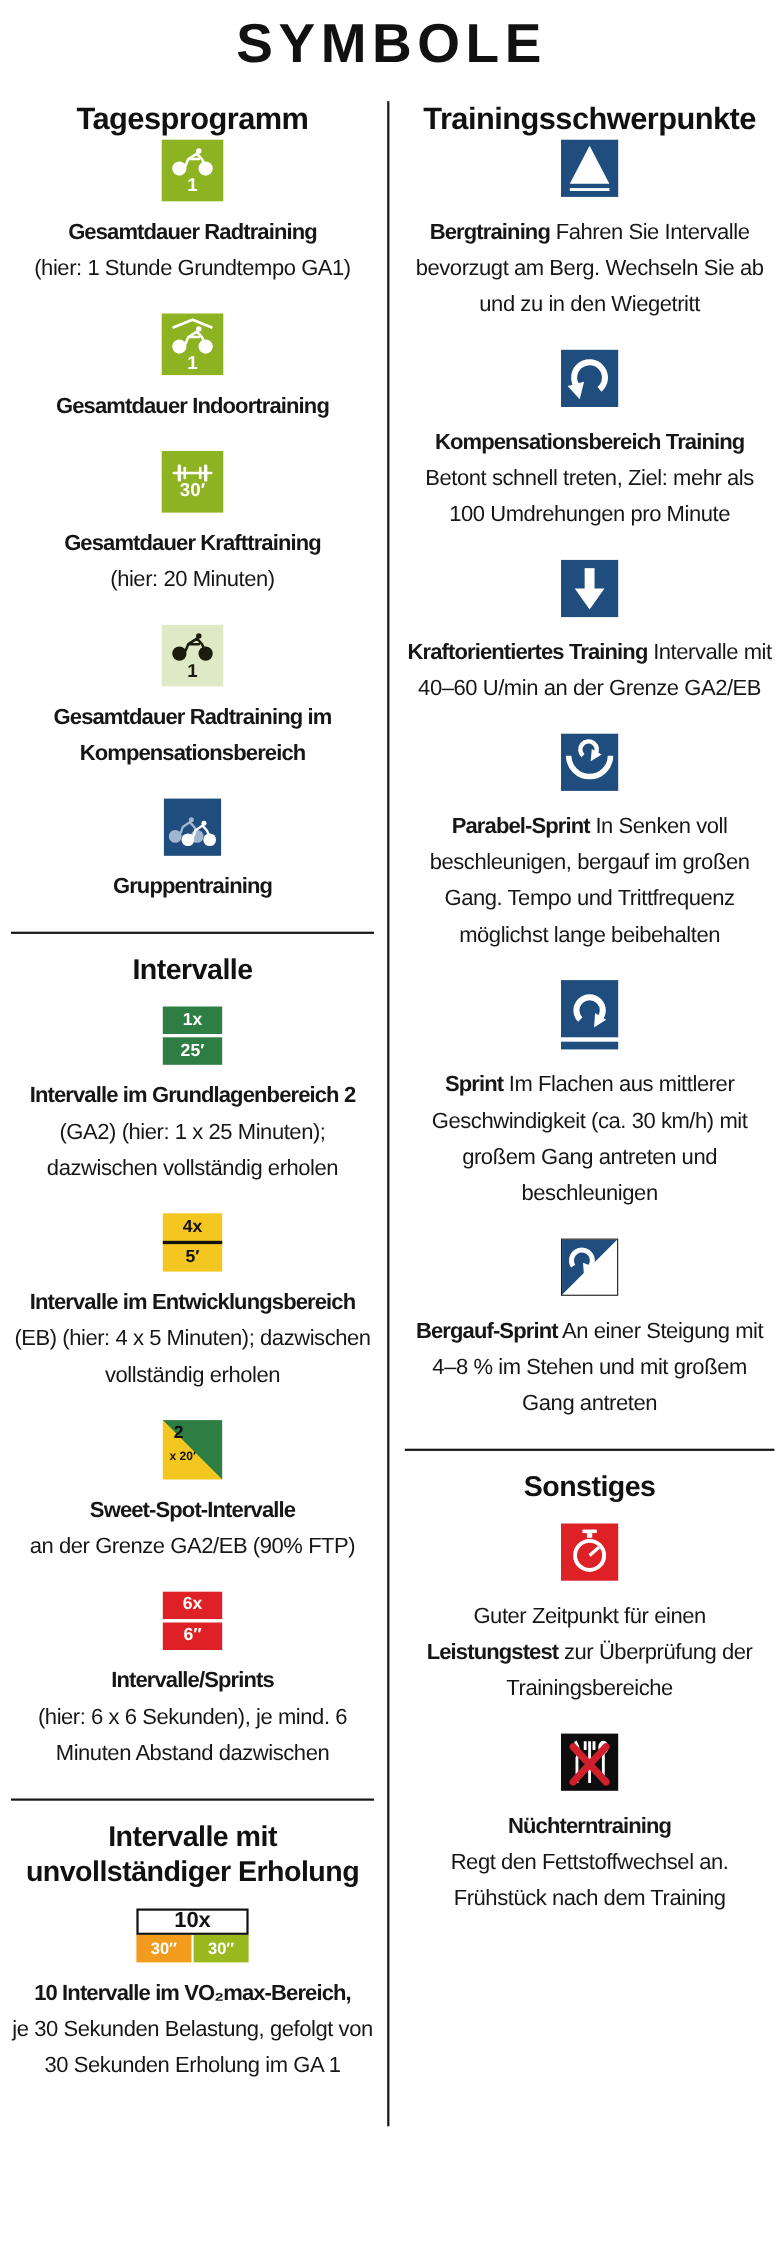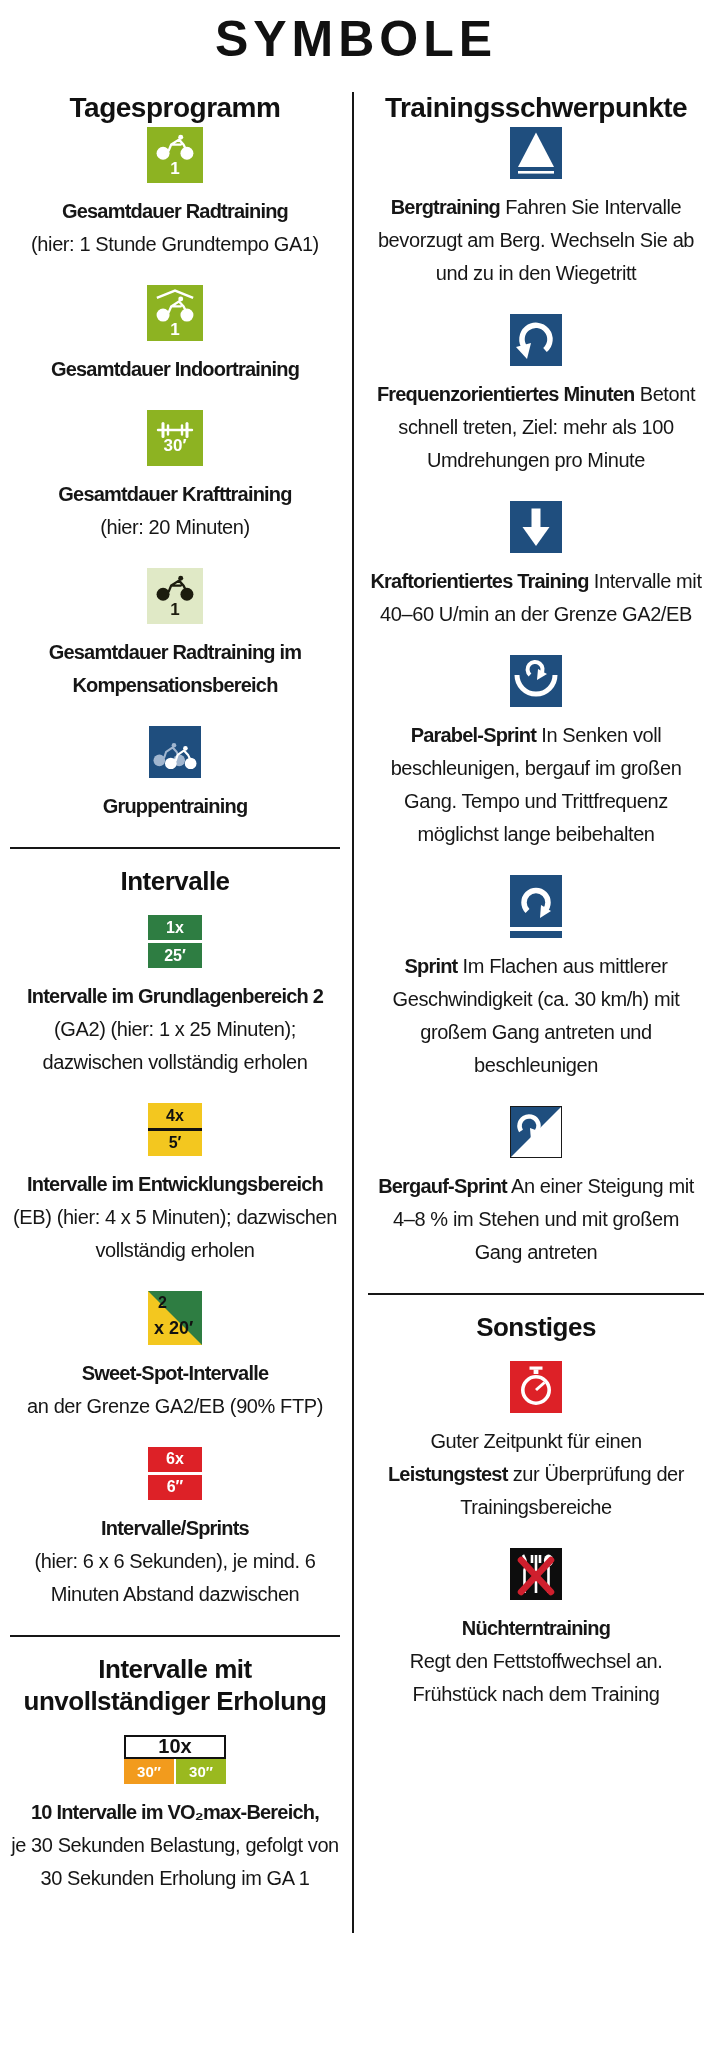--- a/index.html
+++ b/index.html
@@ -11,21 +11,21 @@
   .col-left{width:352px;padding:0 10px 14px 8px;}
   .vrule{width:2px;background:#161616;}
   .col-right{flex:1;padding:0 6px 14px 12px;}
   .col-head{text-align:center;font-size:28px;font-weight:800;letter-spacing:-0.5px;margin:0 0 3px 0;color:#111;}
   .sec-head{text-align:center;font-size:26px;font-weight:800;letter-spacing:-0.5px;line-height:32px;margin:0 0 18px 0;color:#111;}
   hr.sep{border:none;border-top:2.5px solid #161616;margin:22px 2px 16px 2px;}
   .item{text-align:center;margin-bottom:24px;}
   .cap{font-size:20px;line-height:33px;letter-spacing:-0.4px;margin:0;}
   .cap .t{display:block;font-weight:700;letter-spacing:-0.8px;}
   .cap .d{display:block;}
-  .rcap{font-size:20px;line-height:33px;letter-spacing:-0.4px;margin:0 auto;max-width:332px;}
+  .rcap{font-size:20px;line-height:33px;letter-spacing:-0.4px;margin:16px auto;max-width:332px;}
   .rcap b{font-weight:700;letter-spacing:-0.8px;}
   .rcap b.blk{display:block;}
   
   .sq{width:56px;height:56px;margin:0 auto 12px auto;display:flex;flex-direction:column;align-items:center;justify-content:center;}
   .green{background:#8db322;}
   .komp{background:#e0e9c6;}
   .inum{font-weight:800;font-size:17px;line-height:17px;color:#fff;margin-top:-1px;}
   .komp .inum{color:#1c1c0e;}
   .bsq{width:52px;height:52px;background:#1f4e7e;margin:0 auto 12px auto;display:flex;align-items:center;justify-content:center;position:relative;}
   .rsq{background:#dd2127;}
@@ -33,21 +33,21 @@
   .blocks{width:54px;margin:0 auto 12px auto;}
   .row{height:25px;display:flex;align-items:center;justify-content:center;font-weight:700;font-size:16px;}
   .ga2row{background:#2e7d42;color:#fff;}
   .redrow{background:#dd2127;color:#fff;}
   .gap{height:3px;background:#fff;}
   .ebline{height:2.5px;background:#111;}
   .ebwrap{background:#f3c71f;}
   .ebwrap .row{color:#111;}
   .sweet{width:54px;height:54px;margin:0 auto 12px auto;position:relative;background:linear-gradient(to top right,#f3c71f 49.5%,#2e7d42 50.5%);}
   .sweet .s1{position:absolute;left:10px;top:3px;font-weight:800;font-size:16px;color:#111;}
-  .sweet .s2{position:absolute;left:6px;top:27px;font-weight:800;font-size:18px;color:#111;}
+  .sweet .s2{position:absolute;left:6px;top:27px;font-weight:800;font-size:11px;color:#111;}
   .vo2{width:102px;margin:0 auto 12px auto;}
   .vo2top{height:24px;border:2.5px solid #111;background:#fff;display:flex;align-items:center;justify-content:center;font-weight:800;font-size:20px;color:#111;box-sizing:border-box;}
   .vo2bot{display:flex;height:25px;}
   .vo2bot .cell{flex:1;display:flex;align-items:center;justify-content:center;font-weight:800;font-size:15px;color:#fff;}
   .cOrange{background:#f29b1d;margin-right:2px;}
   .cLime{background:#9ab91f;}
   .diag{border:1.5px solid #1a1a1a;background:linear-gradient(to bottom right,#1f4e7e 49.5%,#ffffff 50.5%);box-sizing:border-box;}
   .bar{width:52px;height:7px;background:#1f4e7e;margin:4px auto 12px auto;}
   .bsq.nobot{margin-bottom:0;}
 </style>
@@ -235,21 +235,21 @@
         <p class="rcap"><b>Bergtraining</b> <span>Fahren Sie Intervalle bevorzugt am Berg. Wechseln Sie ab und zu in den Wiegetritt</span></p>
       </div>
 
       <div class="item">
         <div class="bsq">
           <svg viewBox="0 0 52 52" width="52" height="52">
             <path d="M 35,36 A 14,14 0 1 0 15,34" stroke="#fff" stroke-width="5.5" fill="none"></path>
             <polygon points="6,33 21,29 17,45" fill="#fff"></polygon>
           </svg>
         </div>
-        <p class="rcap"><b>Frequenzorientiertes Minuten</b> <span>Betont schnell treten, Ziel: mehr als 100 Umdrehungen pro Minute</span></p>
+        <p class="rcap"><b>Kompensationsbereich Training</b> <span>Betont schnell treten, Ziel: mehr als 100 Umdrehungen pro Minute</span></p>
       </div>
 
       <div class="item">
         <div class="bsq">
           <svg viewBox="0 0 52 52" width="52" height="52">
             <rect x="21.5" y="7.5" width="9" height="19.5" fill="#fff"></rect>
             <polygon points="12.5,26 39.5,26 26,45" fill="#fff"></polygon>
           </svg>
         </div>
         <p class="rcap"><b>Kraftorientiertes Training</b> <span>Intervalle mit 40–60 U/min an der Grenze GA2/EB</span></p>

